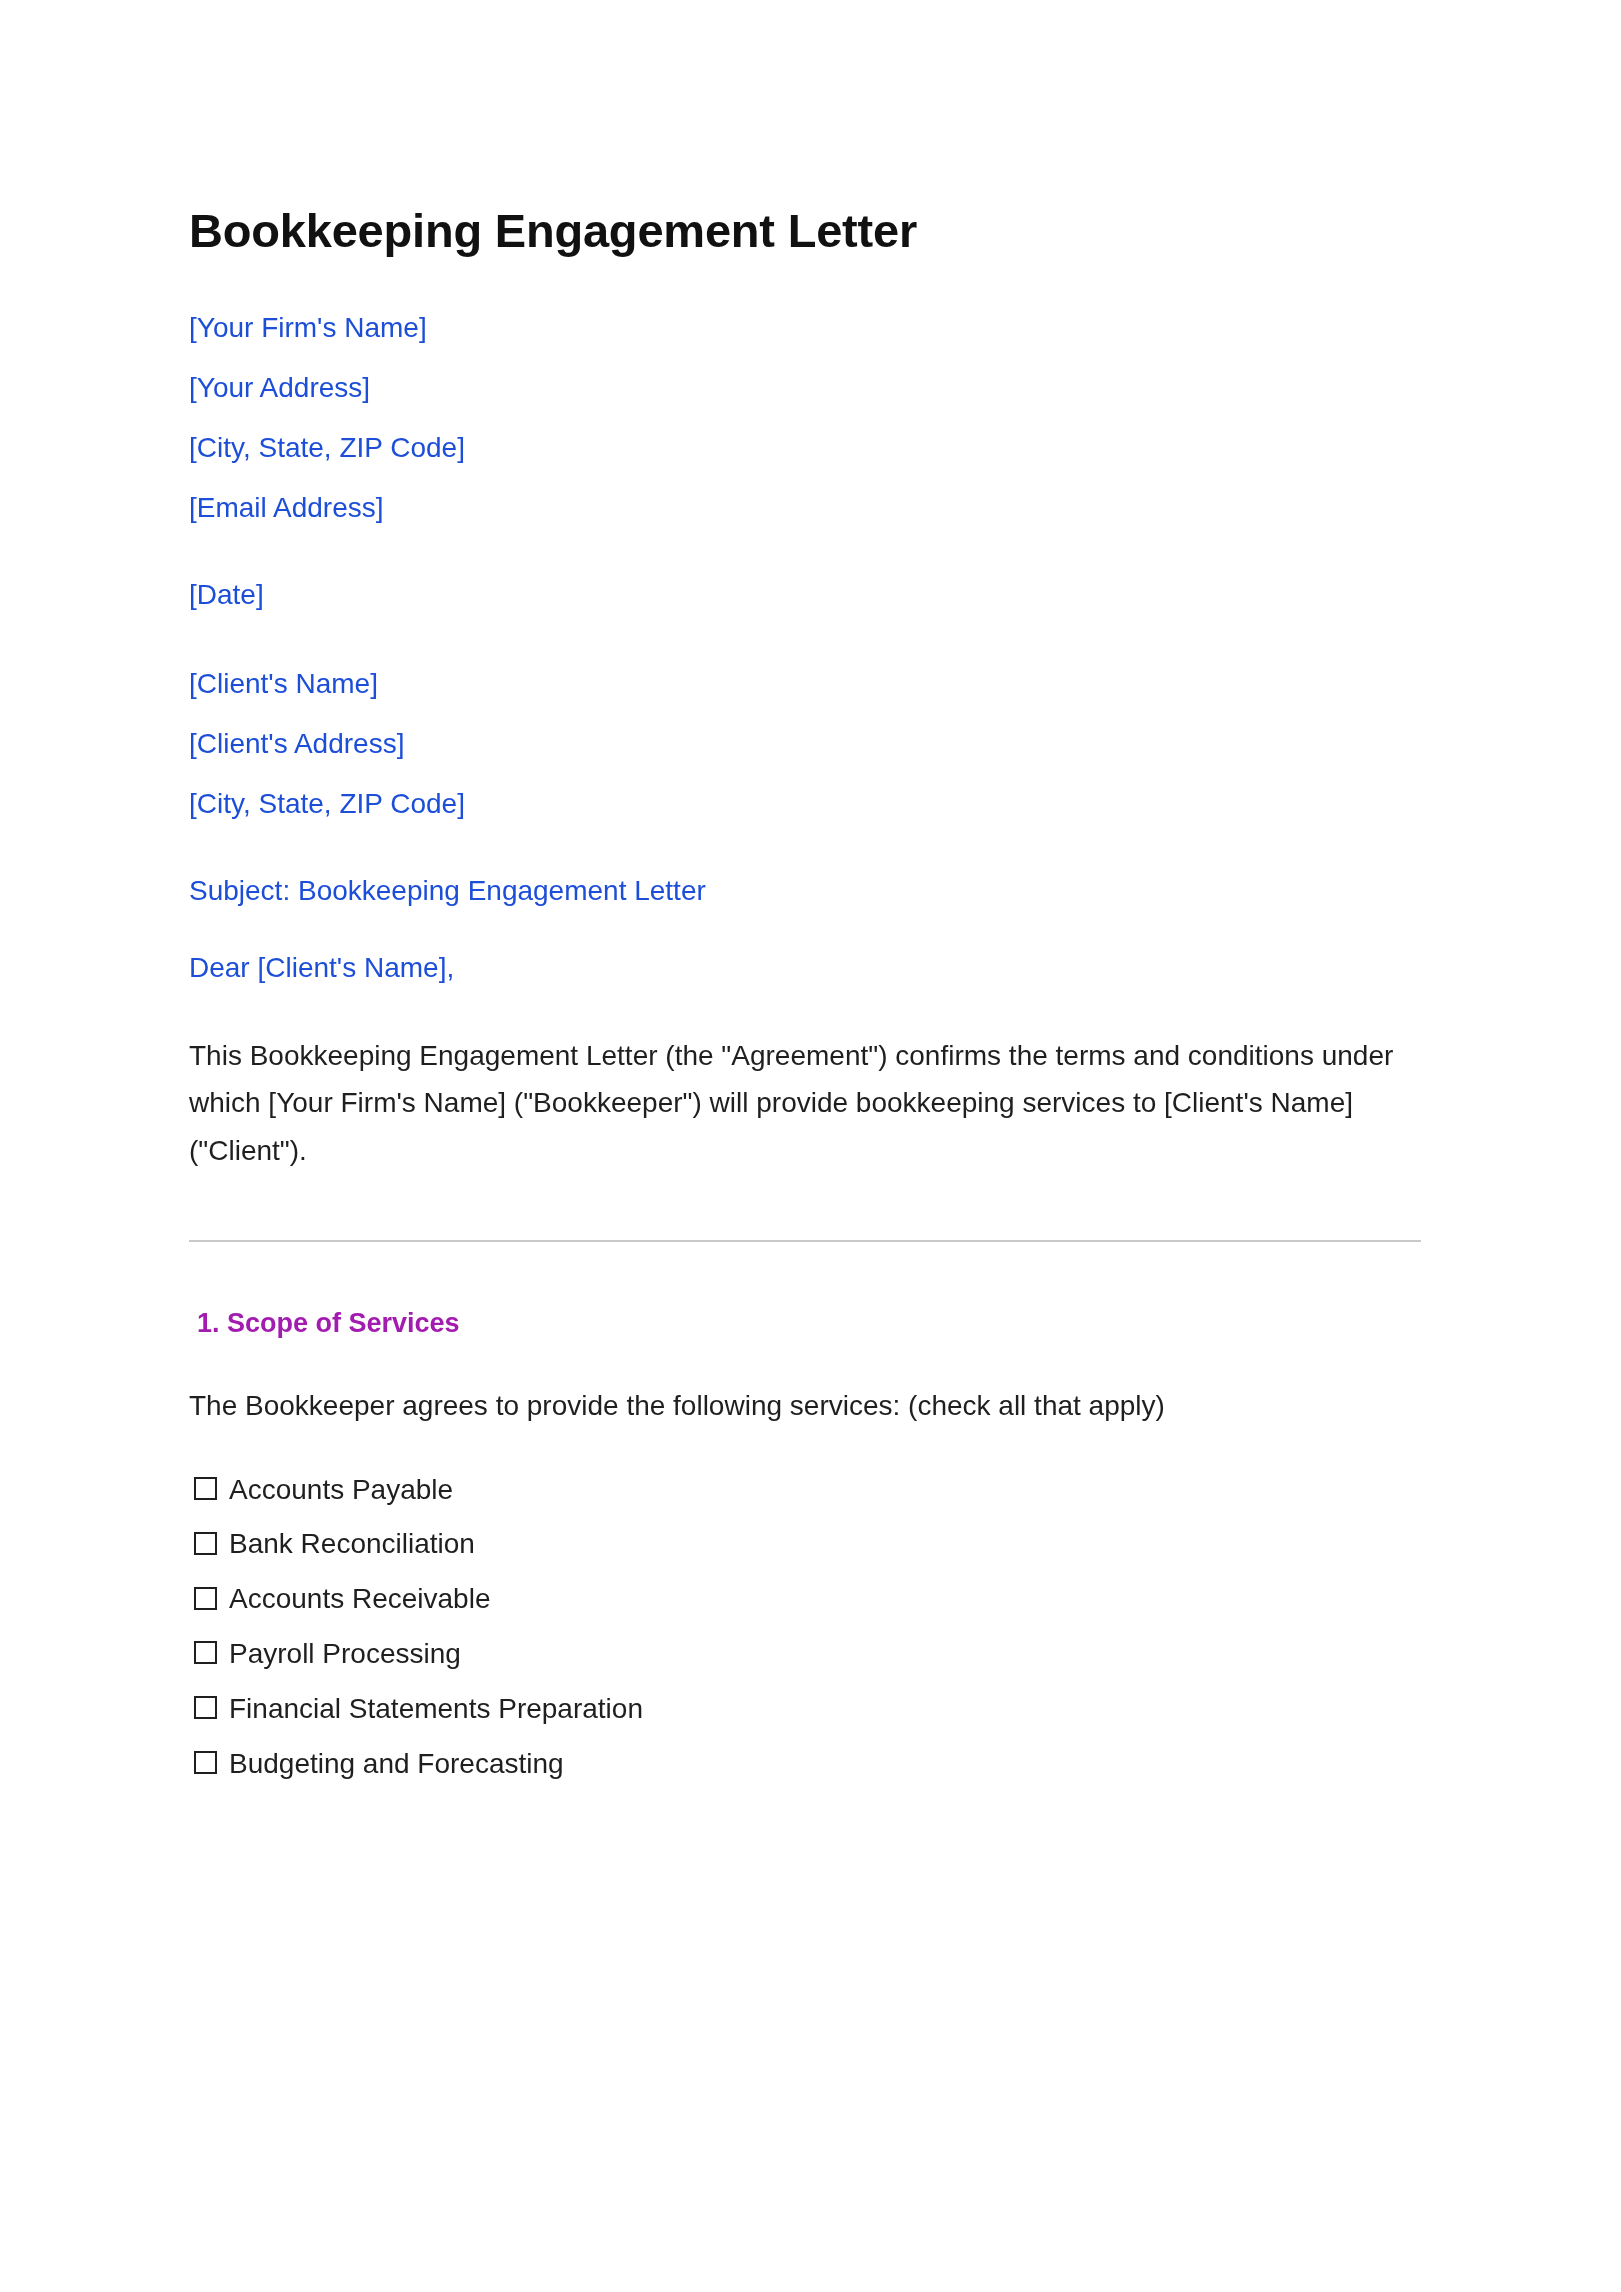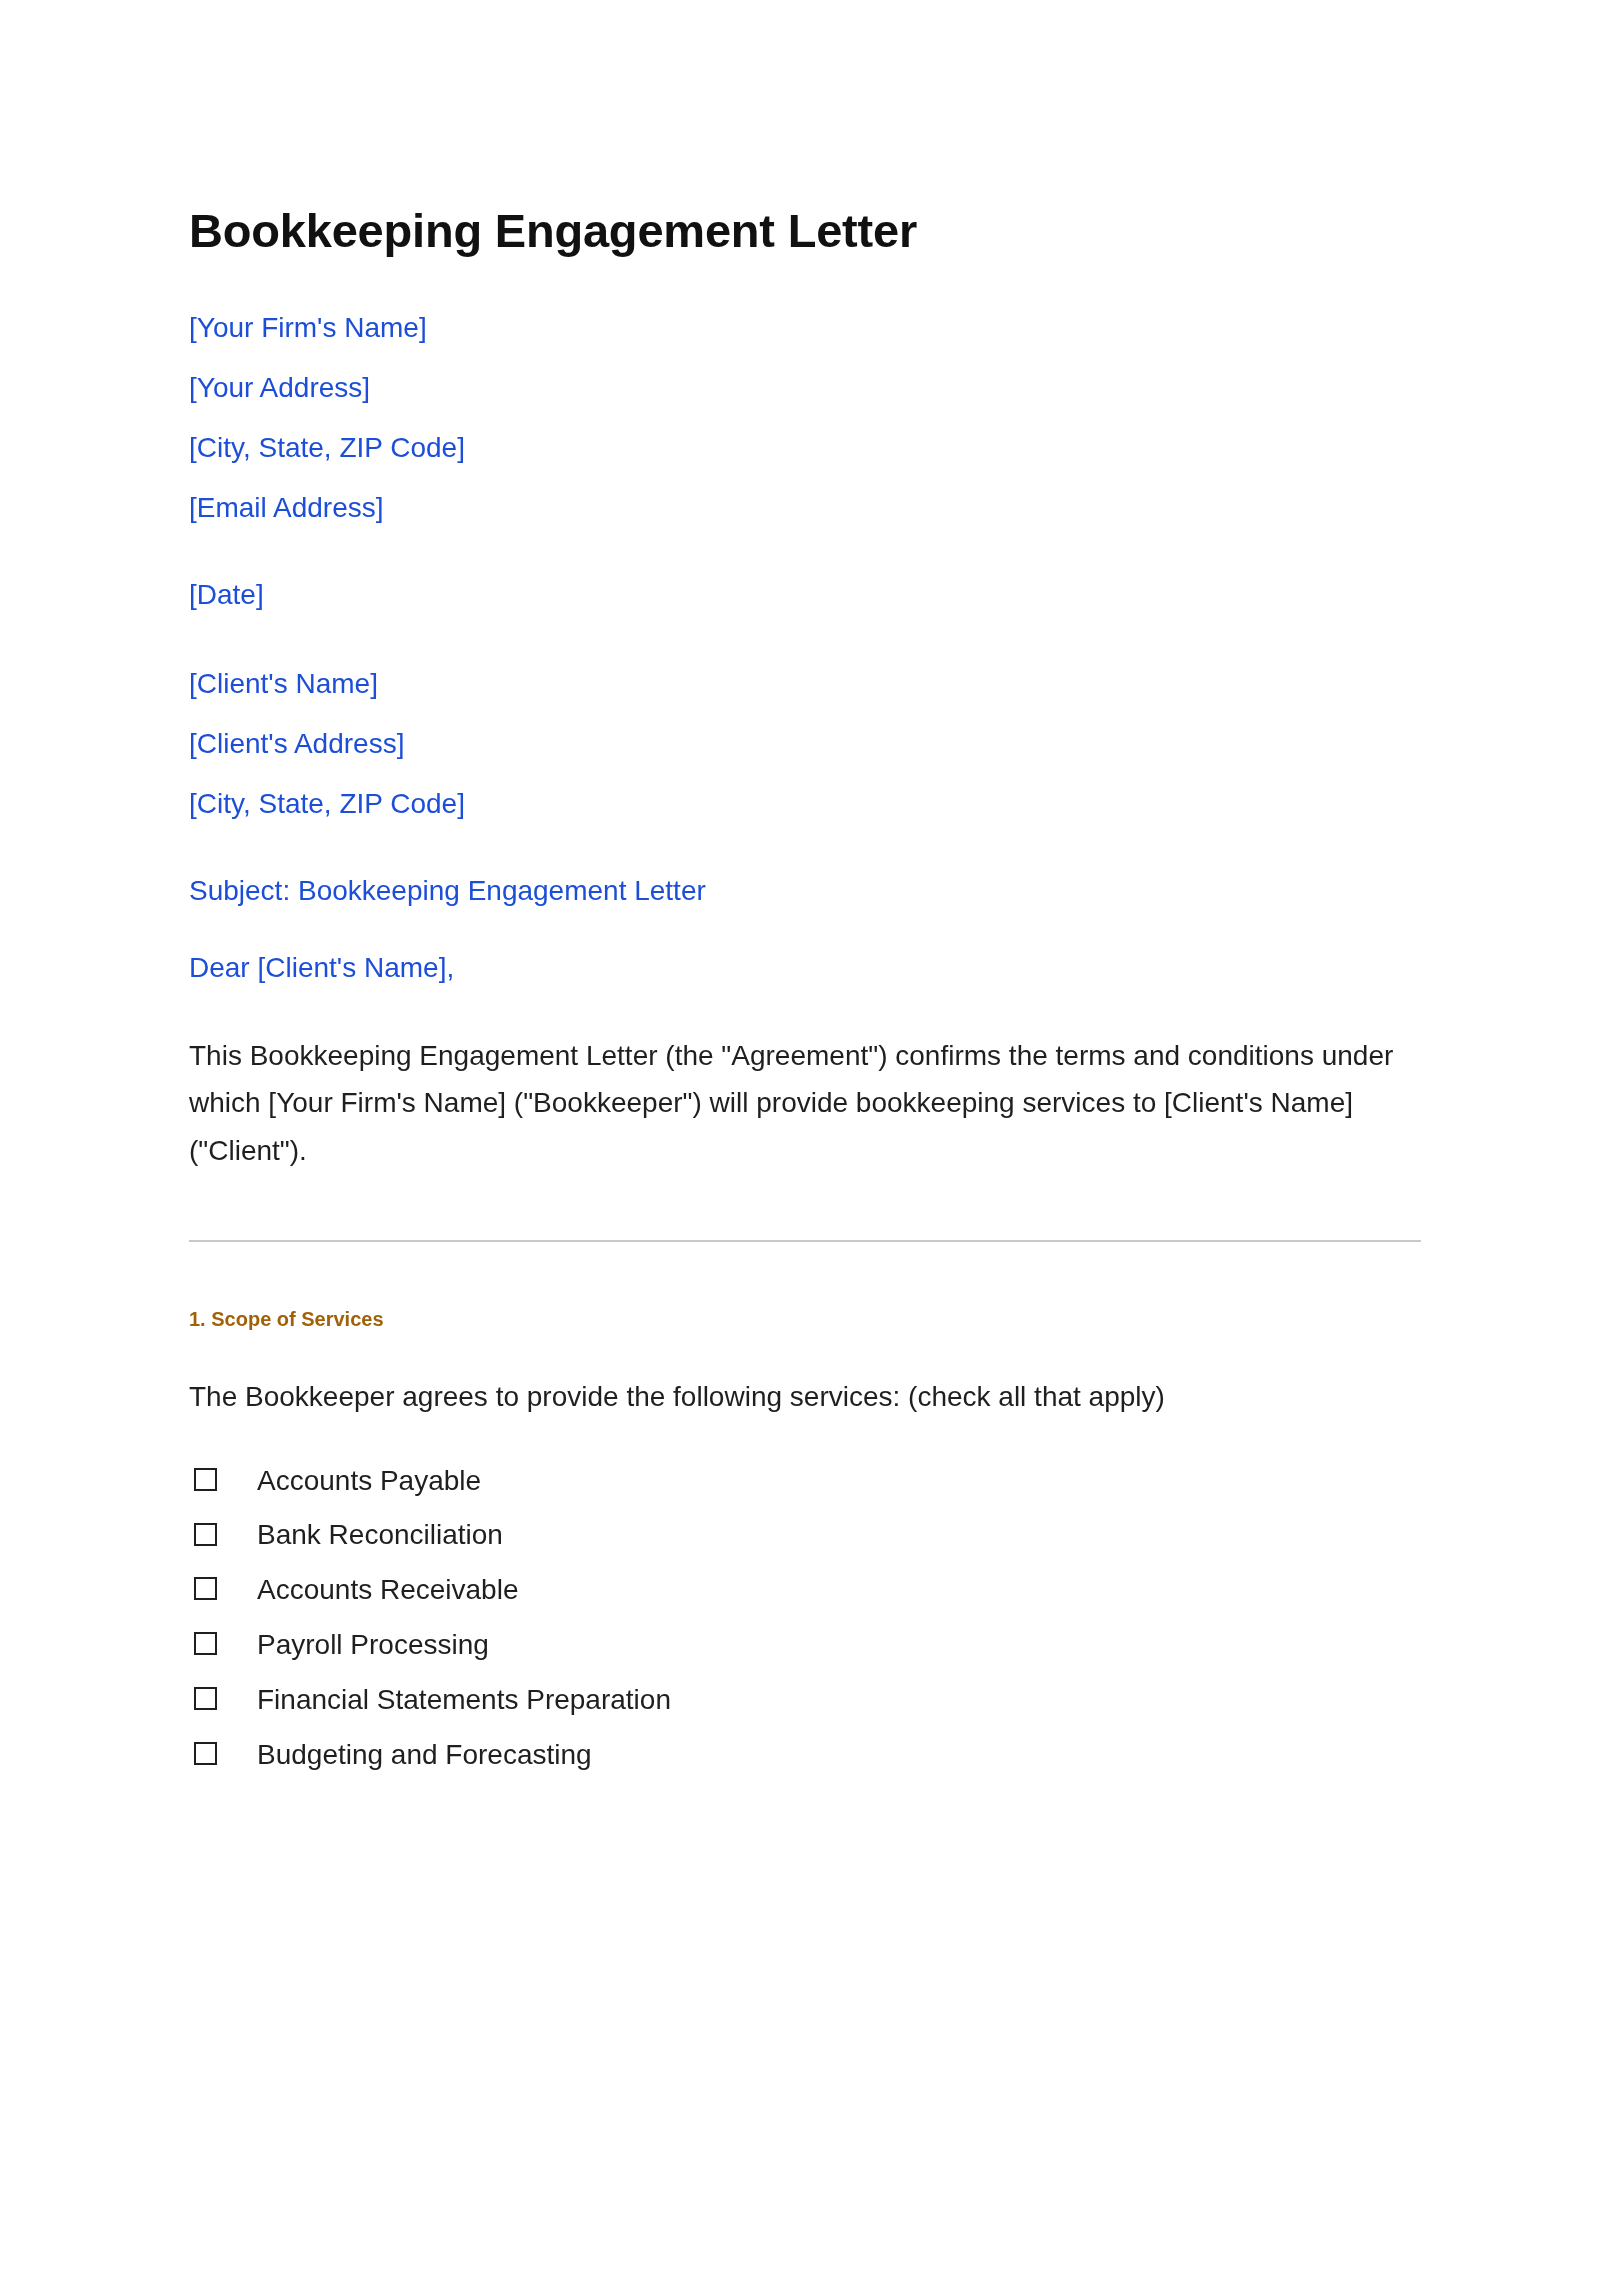--- a/index.html
+++ b/index.html
@@ -76,24 +76,24 @@
   .divider {
     border: 0;
     border-top: 2.7px solid #c9c9cc;
     margin: 0;
     margin-top: 66px;
     width: 1232px;
   }
 
   
   .section-heading {
-    font-size: 20px;
+    font-size: 27px;
     font-weight: bold;
-    color: #a16207;
-    margin: 0;
+    color: #a21caf;
+    margin: 8px;
     margin-top: 64px;
     line-height: 1.3;
   }
 
   .section-intro {
     font-size: 28px;
     line-height: 1.4;
     color: #1f1f1f;
     margin: 0;
     margin-top: 45px;
@@ -123,21 +123,20 @@
     width: 23px;
     height: 23px;
     border: 2.2px solid #1f1f1f;
     box-sizing: border-box;
     margin-top: 6.3px;
     margin-right: 11.6px;
     background: #ffffff;
   }
   .checklist-label {
     display: inline-block;
-    margin-left: 28px;
   }
 </style>
 </head>
 <body>
 
 <div class="page">
   <div class="content">
 
     <h1 class="doc-title">Bookkeeping Engagement Letter</h1>
 

